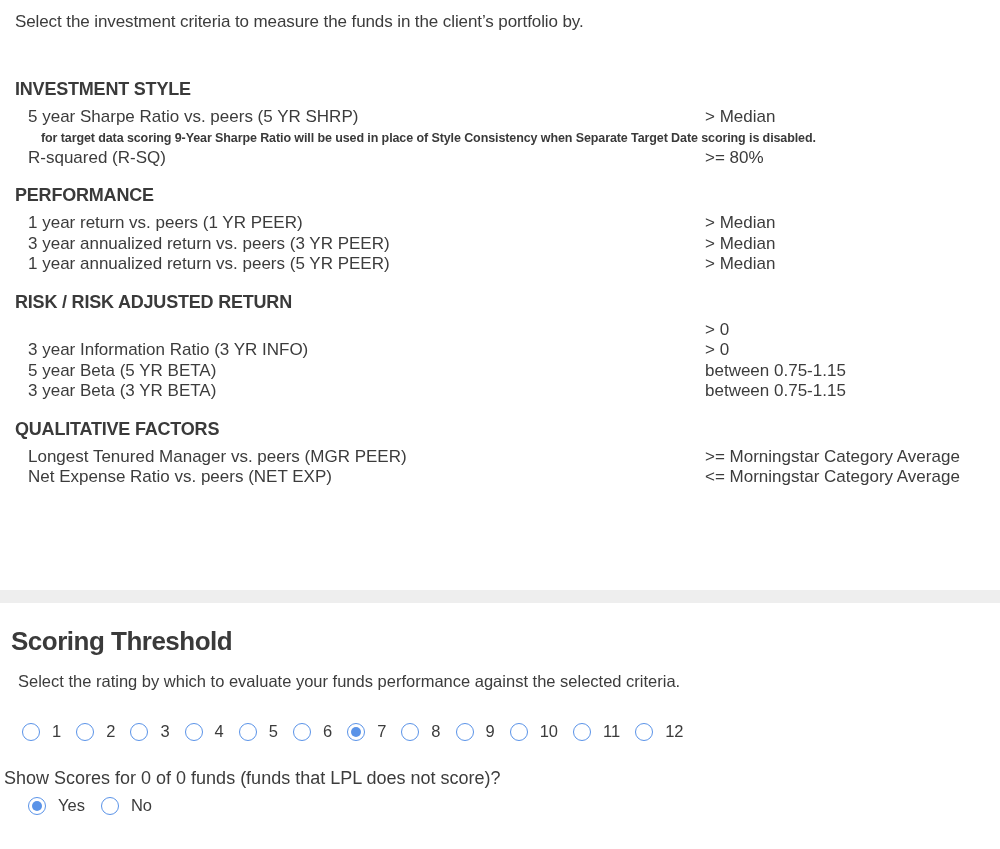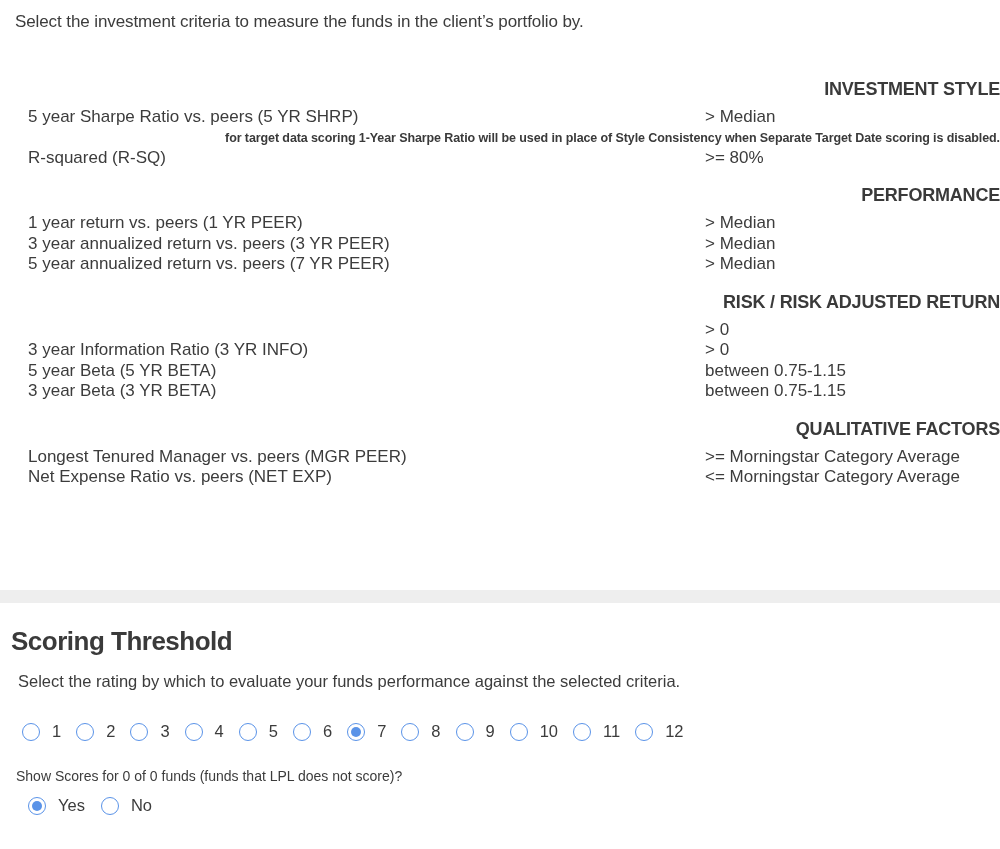--- a/index.html
+++ b/index.html
@@ -5,21 +5,21 @@
     html, body { margin: 0; padding: 0; background: #ffffff; }
     body {
       width: 1000px; height: 849px; overflow: hidden; position: relative;
       font-family: "Liberation Sans", "DejaVu Sans", sans-serif;
       color: #3c3c3c;
     }
     .intro {
       position: absolute; left: 15px; top: 12px;
       font-size: 17px; color: #3c3c3c; letter-spacing: -0.1px;
     }
-    .criteria { position: absolute; left: 15px; top: 78px; width: 985px; text-align: right; }
+    .criteria { position: absolute; left: 15px; top: 78px; width: 985px; }
     .section { margin-bottom: 16px; }
     .section-title {
       font-size: 18px; font-weight: bold; color: #3a3a3a;
       letter-spacing: -0.2px; height: 22px; line-height: 22px; margin-bottom: 7px;
     }
     .row { position: relative; height: 20.5px; line-height: 20px; font-size: 17px; }
     .row .label { position: absolute; left: 13px; white-space: nowrap; }
     .row .value { position: absolute; left: 690px; white-space: nowrap; }
     .note {
       height: 20px; line-height: 20px; font-size: 12.5px; font-weight: bold;
@@ -46,60 +46,60 @@
       width: 18px; height: 18px; border-radius: 50%;
       border: 1.6px solid #5a93e8; box-sizing: border-box;
       display: inline-flex; align-items: center; justify-content: center;
       background: #fff;
     }
     .radio.checked::after {
       content: ""; width: 10px; height: 10px; border-radius: 50%; background: #5a93e8;
     }
     .radio-label { margin-left: 12px; font-size: 16.5px; color: #3c3c3c; }
     .show-scores {
-      position: absolute; left: 16px; top: 768px; font-size: 14px; color: #3c3c3c;
+      position: absolute; left: 4px; top: 768px; font-size: 18px; color: #3c3c3c;
     }
     .yesno {
       position: absolute; left: 28px; top: 796px; display: flex; align-items: center;
     }
     .yesno .radio-item { margin-right: 16px; text-align: center; }
     .yesno .radio-label { margin-left: 12px; }
   </style>
 </head>
 <body>
 
 <div class="intro">Select the investment criteria to measure the funds in the client’s portfolio by.</div>
 
 <div class="criteria">
 
   <div class="section">
     <div class="section-title">INVESTMENT STYLE</div>
     <div class="row">
       <span class="label">5 year Sharpe Ratio vs. peers (5 YR SHRP)</span>
       <span class="value">&gt; Median</span>
     </div>
-    <div class="note">for target data scoring 1-Year Sharpe Ratio will be used in place of Style Consistency when Separate Target Date scoring is disabled.</div>
+    <div class="note">for target data scoring 9-Year Sharpe Ratio will be used in place of Style Consistency when Separate Target Date scoring is disabled.</div>
     <div class="row">
       <span class="label">R-squared (R-SQ)</span>
       <span class="value">&gt;= 80%</span>
     </div>
   </div>
 
   <div class="section">
     <div class="section-title">PERFORMANCE</div>
     <div class="row">
       <span class="label">1 year return vs. peers (1 YR PEER)</span>
       <span class="value">&gt; Median</span>
     </div>
     <div class="row">
       <span class="label">3 year annualized return vs. peers (3 YR PEER)</span>
       <span class="value">&gt; Median</span>
     </div>
     <div class="row">
-      <span class="label">5 year annualized return vs. peers (7 YR PEER)</span>
+      <span class="label">1 year annualized return vs. peers (5 YR PEER)</span>
       <span class="value">&gt; Median</span>
     </div>
   </div>
 
   <div class="section">
     <div class="section-title">RISK / RISK ADJUSTED RETURN</div>
     <div class="row">
       <span class="value">&gt; 0</span>
     </div>
     <div class="row">

